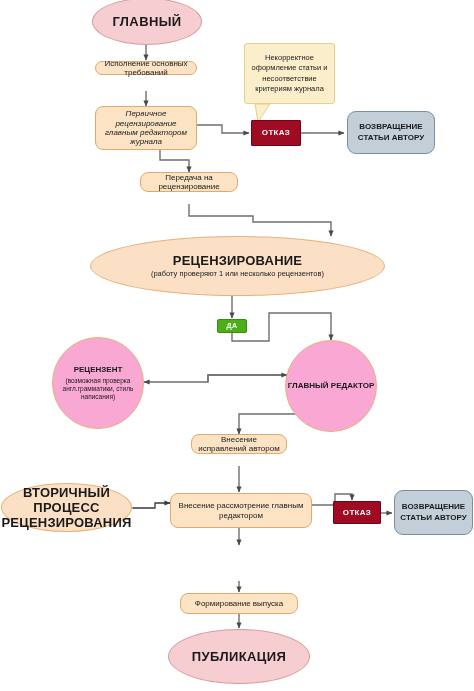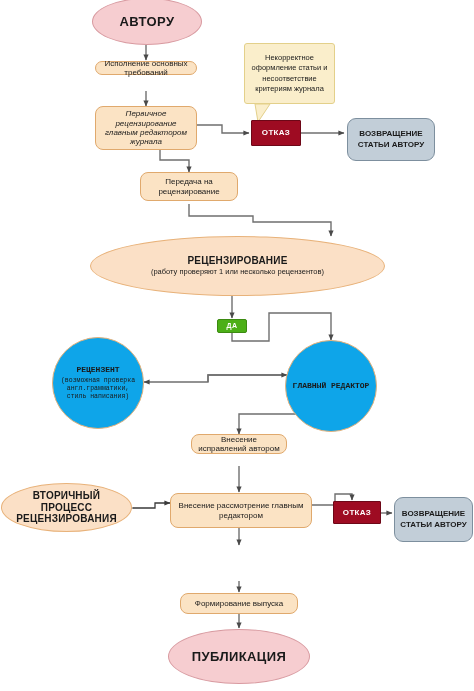--- a/index.html
+++ b/index.html
@@ -44,28 +44,27 @@
     font-weight:bold;
     letter-spacing:.4px;
   }
   
   .ellipse-peach{
     background:#fbe0c6;
     border:1px solid #e8b27a;
     border-radius:50%;
     font-size:8px;
   }
-  .ellipse-peach .t1{font-size:10px;font-weight:bold;letter-spacing:.2px;}
+  .ellipse-peach .t1{font-size:13px;font-weight:bold;letter-spacing:.2px;}
   .ellipse-peach .t2{font-size:7.5px;margin-top:1px;text-align:center;}
   .circle-peach{
-    background:#0ea5e9;
+    background:#f9a8d4;
     border:1px solid #e8b27a;
     border-radius:50%;
     font-size:7px;
-    font-family:Liberation Mono, monospace;
   }
   .circle-peach .t1{font-size:8px;font-weight:bold;}
   .circle-peach .t2{font-size:6.5px;margin-top:2px;line-height:1.25;}
   
   .reject{
     background:#9e0b22;
     border:1px solid #6d0717;
     color:#ffffff;
     font-size:8px;
     font-weight:bold;
@@ -73,21 +72,20 @@
     border-radius:1px;
   }
   
   .return-box{
     background:#c2ced8;
     border:1.5px solid #7d8f9e;
     border-radius:9px;
     font-size:8px;
     font-weight:bold;
     line-height:1.3;
-    margin-top:7px;
   }
   
   .note{
     background:#faeecb;
     border:1px solid #e3d08a;
     border-radius:3px;
     font-size:7.5px;
     line-height:1.35;
     padding:4px 4px;
   }
@@ -160,21 +158,21 @@
     </g>
 
     <g fill="none" stroke="#3a3a3a" stroke-width="1.3">
       <path d="M133,508 L155,508 L155,503 L170,503" marker-end="url(#ahd)" marker-start="url(#ahs)"></path>
     </g>
 
     <path d="M262,104 L270,104 L258,122 L255,104 Z" fill="#faeecb" stroke="#e3d08a" stroke-width="1"></path>
   </svg>
 
   <div class="node ellipse-pink" style="left:92px;top:-2px;width:110px;height:47px;">
-    <span>АВТОРУ</span>
+    <span>ГЛАВНЫЙ</span>
   </div>
 
   <div class="node box" style="left:95px;top:61px;width:102px;height:14px;">
     <span>Исполнение основных требований</span>
   </div>
 
   <div class="node box" style="left:95px;top:106px;width:102px;height:44px;font-style:italic;">
     <span>Первичное рецензирование главным редактором журнала</span>
   </div>
 
@@ -183,21 +181,21 @@
   </div>
 
   <div class="node reject" style="left:251px;top:120px;width:50px;height:26px;">
     <span>ОТКАЗ</span>
   </div>
 
   <div class="node return-box" style="left:347px;top:111px;width:88px;height:43px;">
     <span>ВОЗВРАЩЕНИЕ СТАТЬИ АВТОРУ</span>
   </div>
 
-  <div class="node box" style="left:140px;top:172px;width:98px;height:29px;">
+  <div class="node box" style="left:140px;top:172px;width:98px;height:20px;">
     <span>Передача на рецензирование</span>
   </div>
 
   <div class="node ellipse-peach" style="left:90px;top:236px;width:295px;height:60px;">
     <span class="t1">РЕЦЕНЗИРОВАНИЕ</span>
     <span class="t2">(работу проверяют 1 или несколько рецензентов)</span>
   </div>
 
   <div class="node badge-yes" style="left:217px;top:319px;width:30px;height:14px;">
     <span>ДА</span>

